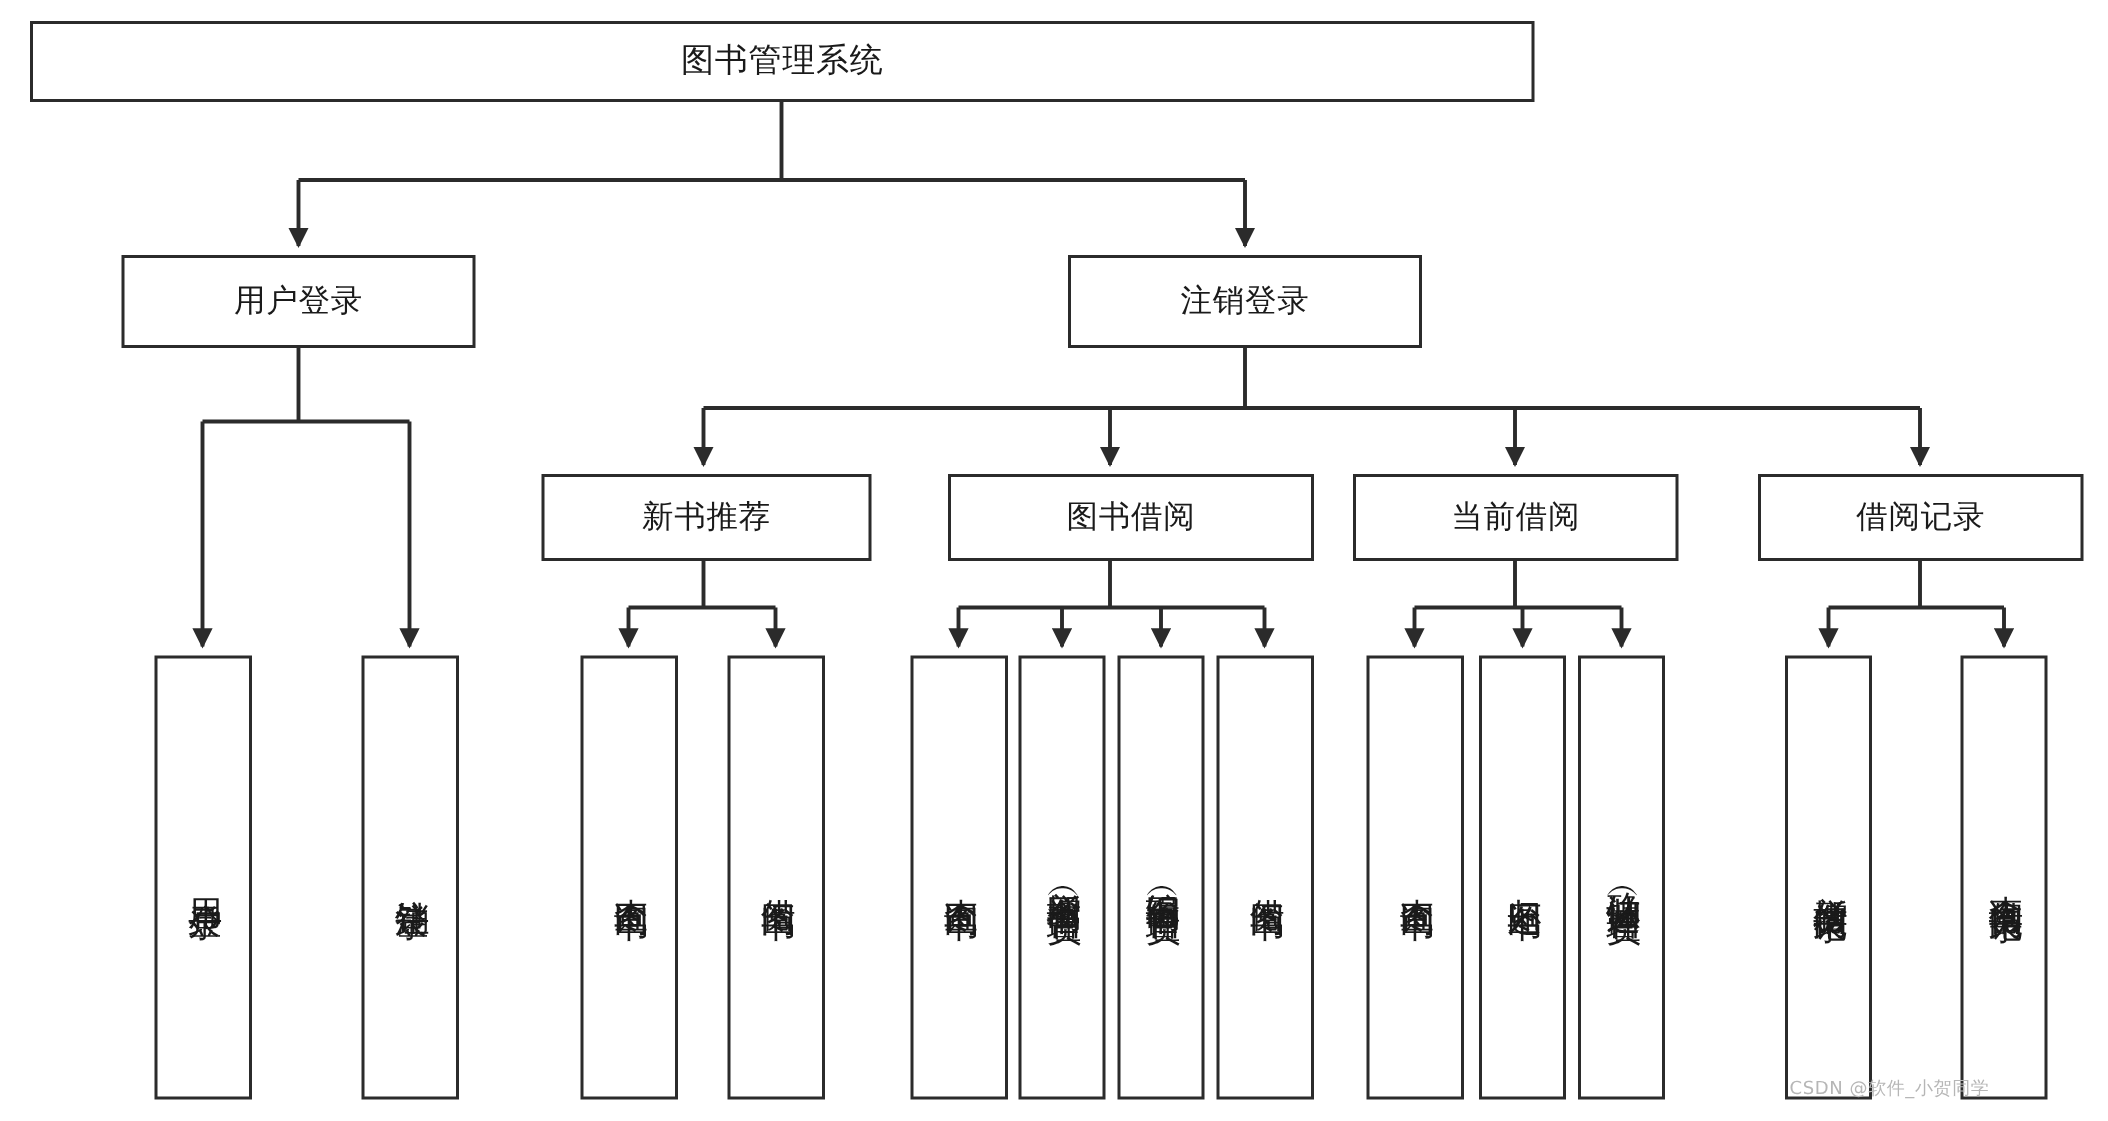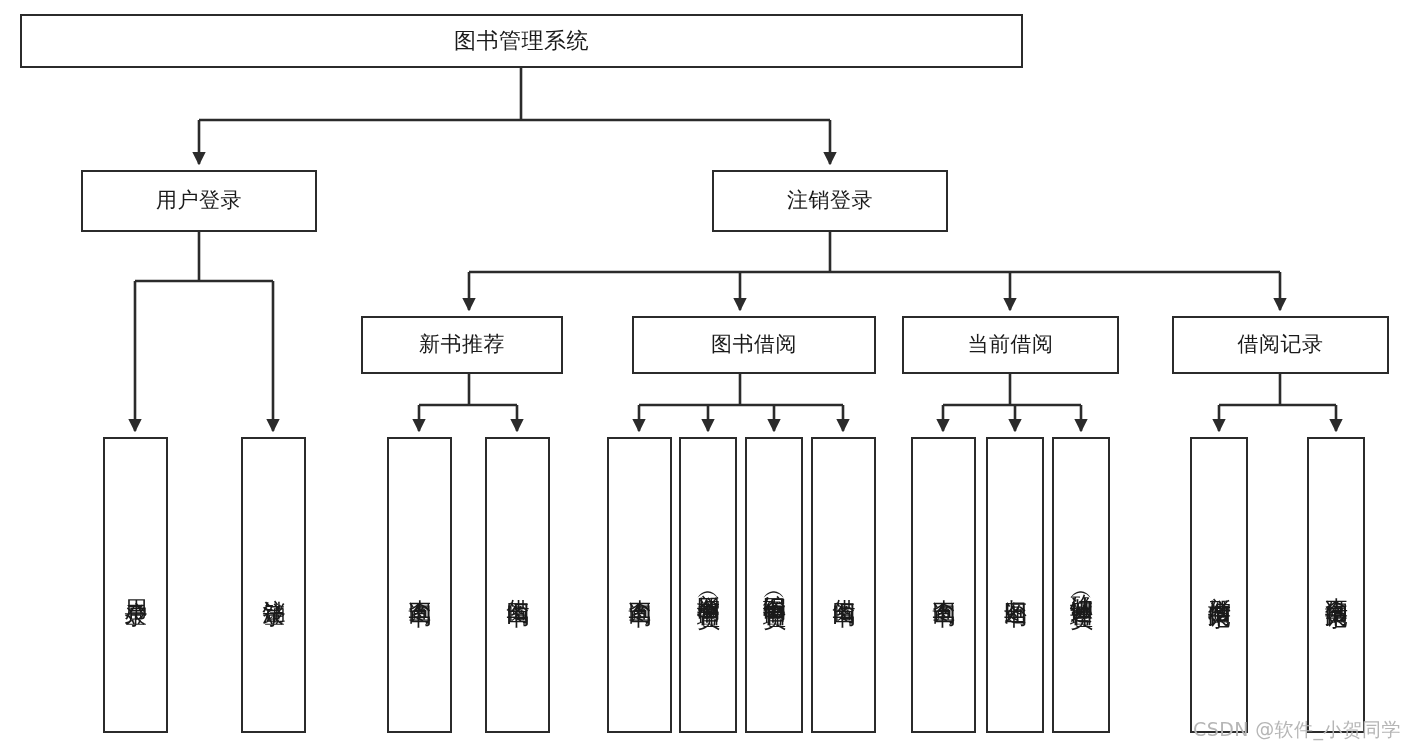--- a/index.html
+++ b/index.html
@@ -59,21 +59,21 @@
   .node.vert .label {
     writing-mode: vertical-rl;
     text-orientation: upright;
     font-size: 23px;
     line-height: 1.12;
     letter-spacing: 2px;
     white-space: nowrap;
   }
   .watermark {
     position: absolute;
-    font-size: 19px;
+    font-size: 12px;
     color: #b6b6b6;
     white-space: nowrap;
     letter-spacing: 0.4px;
   }
 </style>
 </head>
 <body>
 
 <div id="canvas">
 
@@ -131,21 +131,21 @@
     <span class="label">图书管理系统</span>
   </div>
 
   <div class="node horiz" style="left: 81px; top: 170px; width: 236px; height: 62px;">
     <span class="label">用户登录</span>
   </div>
   <div class="node horiz" style="left: 712px; top: 170px; width: 236px; height: 62px;">
     <span class="label">注销登录</span>
   </div>
 
-  <div class="node horiz" style="left: 361px; top: 316px; width: 202px; height: 58px; align-items: center;">
+  <div class="node horiz" style="left: 361px; top: 316px; width: 220px; height: 58px; align-items: center;">
     <span class="label">新书推荐</span>
   </div>
   <div class="node horiz" style="left: 632px; top: 316px; width: 244px; height: 58px;">
     <span class="label">图书借阅</span>
   </div>
   <div class="node horiz" style="left: 1172px; top: 316px; width: 217px; height: 58px;">
     <span class="label">借阅记录</span>
   </div>
   <div class="node horiz" style="left: 902px; top: 316px; width: 217px; height: 58px;">
     <span class="label">当前借阅</span>

